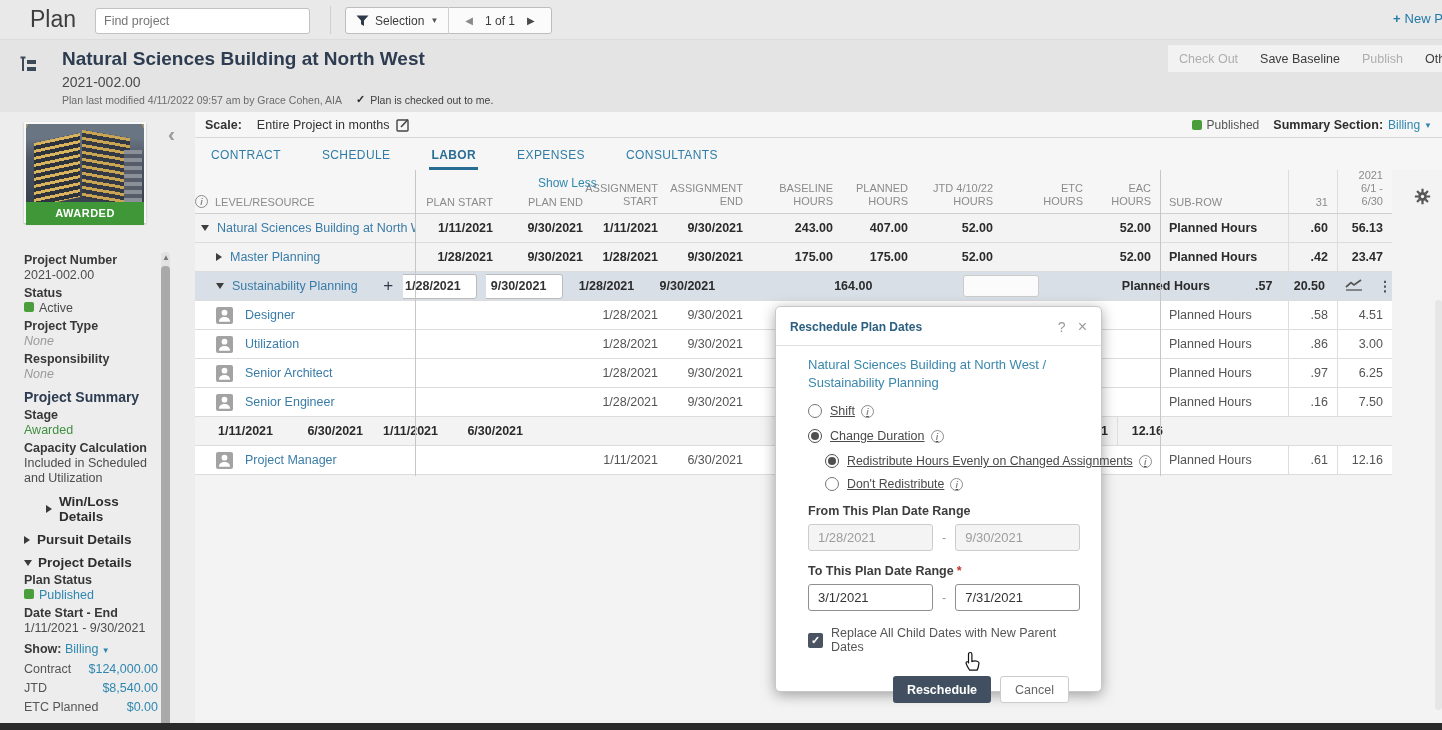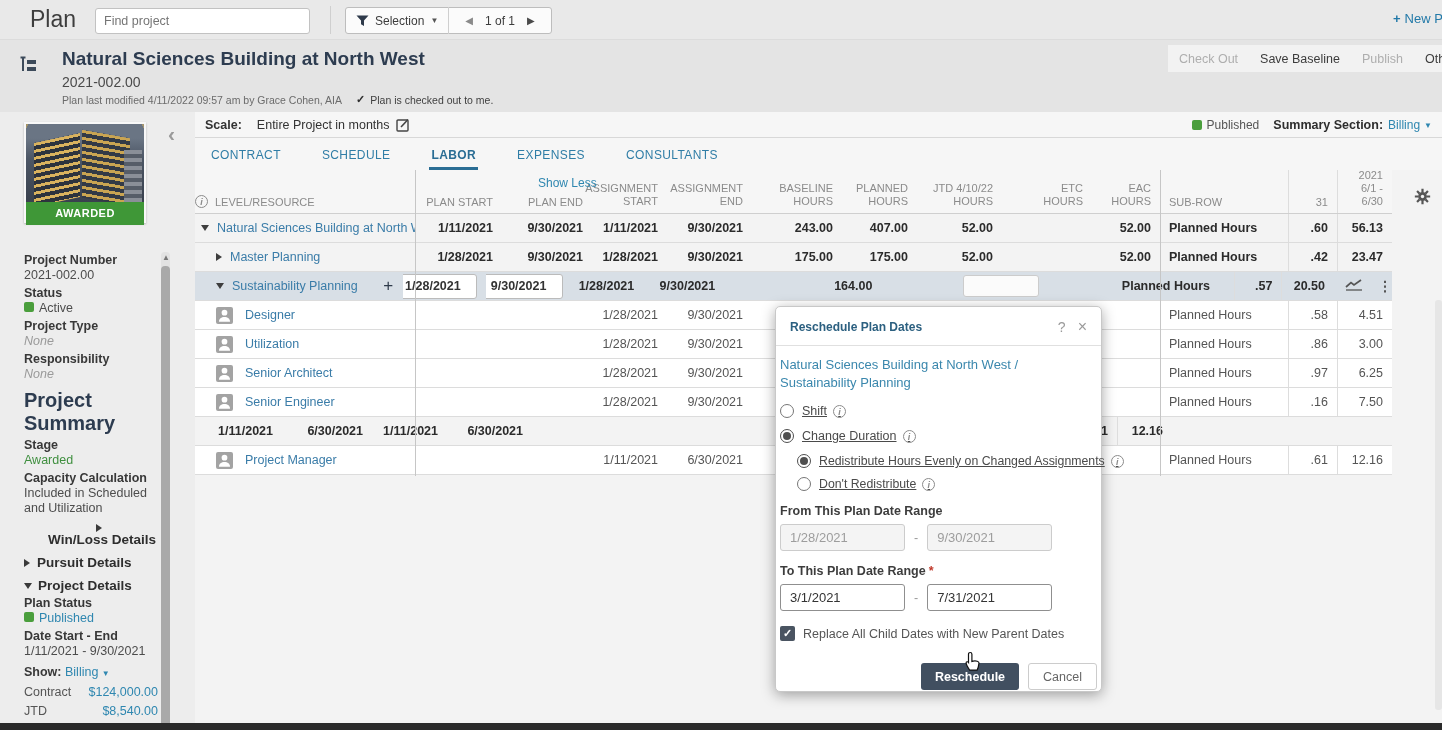--- a/index.html
+++ b/index.html
@@ -38,21 +38,21 @@
     linear-gradient(180deg,#6a7584 0 18%,#4c5665 45%,#39414e 100%);position:relative;overflow:hidden;}
   #photo .b1{position:absolute;left:8px;top:14px;width:46px;height:64px;background:repeating-linear-gradient(180deg,#d9b25e 0 3px,#2d333d 3px 7px);transform:skewY(-12deg);}
   #photo .b2{position:absolute;left:56px;top:10px;width:48px;height:68px;background:repeating-linear-gradient(180deg,#c9a452 0 3px,#333a46 3px 7px);transform:skewY(10deg);}
   #photo .b3{position:absolute;right:2px;top:26px;width:18px;height:52px;background:repeating-linear-gradient(180deg,#8a8f98 0 4px,#565d68 4px 8px);}
   #awardBanner{width:100%;height:23px;background:#3f9737;color:#fff;font-size:11px;font-weight:700;text-align:center;line-height:23px;letter-spacing:.5px;}
   #chevCollapse{left:168px;top:10px;font-size:21px;color:#9a9a9a;font-weight:700;}
   #fields{left:24px;top:138px;width:134px;font-size:12.5px;color:#555;}
   .flabel{font-weight:700;color:#383838;line-height:15px;margin-top:3px;}
   .fval{line-height:15px;margin-bottom:2px;color:#4c4c4c;}
   .fnone{font-style:italic;color:#9a9a9a;}
-  .sechead{font-size:20px;font-weight:700;color:#2d3c50;margin:7px 0 2px;}
+  .sechead{font-size:14px;font-weight:700;color:#2d3c50;margin:7px 0 2px;}
   .secrow{font-size:13.5px;font-weight:700;color:#2e2e2e;margin:8px 0 2px;display:flex;align-items:center;}
   .gsq{width:10px;height:10px;background:#4a9e3c;border-radius:2px;display:inline-block;margin-right:5px;}
   .green{color:#3f8f3f;} .bluelink{color:#2f87b0;}
   .tri-r{width:0;height:0;border-top:4.5px solid transparent;border-bottom:4.5px solid transparent;border-left:6px solid #3a3a3a;margin-right:7px;}
   .tri-d{width:0;height:0;border-left:4.5px solid transparent;border-right:4.5px solid transparent;border-top:6px solid #3a3a3a;margin-right:6px;}
   .metric{display:flex;justify-content:space-between;line-height:19px;}
   .metric .ml{color:#555;} .metric .mv{color:#2f87b0;}
   #sbscroll{left:161px;top:140px;width:9px;height:568px;background:#e2e2e2;border-radius:4px;}
   #sbthumb{left:0;top:14px;width:9px;height:540px;background:#a9a9a9;border-radius:4px;position:absolute;}
   #sbup{position:absolute;left:1px;top:1px;font-size:8px;color:#777;}
@@ -103,21 +103,21 @@
   .c-clip{border-left:1px solid #ddd;} .c-period{border-left:1px solid #ddd;}
   .rowicons{display:flex;align-items:center;margin-left:10px;gap:14px;}
   .charticon svg{width:20px;height:15px;}
   .dots{font-size:14px;color:#555;letter-spacing:0;font-weight:700;}
   .paneDiv{background:#c6c6c6;width:1px;}
   
   #modal{left:775px;top:306px;width:327px;height:386px;background:#fff;border:1px solid #c8c8c8;border-radius:5px;box-shadow:0 3px 14px rgba(0,0,0,.35);z-index:10;font-size:12.5px;color:#4a4a4a;}
   #mhead{display:flex;align-items:center;padding:11px 14px 9px;border-bottom:1px solid #e0e0e0;}
   #mtitle{font-size:12px;font-weight:700;color:#2c6080;flex:1;}
   .mico{color:#9a9a9a;font-size:14px;margin-left:12px;}
-  #mbody{padding:10px 4px 0;}
+  #mbody{padding:10px 32px 0;}
   #mcrumb{color:#3a87ad;line-height:18px;margin-bottom:12px;font-size:13px;}
   .optrow{display:flex;align-items:center;margin-bottom:11px;white-space:nowrap;text-decoration:underline;}
   .optrow.indent{margin-left:17px;margin-bottom:9px;font-size:12.3px;}
   .radio{flex:none;width:14px;height:14px;border:1.5px solid #767676;border-radius:50%;background:#fff;margin-right:8px;position:relative;}
   .radio.sel2{border-color:#4f4f4f;}
   .radio.sel2::after{content:"";position:absolute;inset:2px;background:#4f4f4f;border-radius:50%;}
   .optrow .info-ic{margin:0 0 0 6px;flex:none;}
   .grplabel{font-weight:700;color:#3d3d3d;margin:13px 0 6px;font-size:12.5px;}
   .red{color:#c0392b;margin-left:3px;}
   .dateline{display:flex;align-items:center;}
@@ -203,21 +203,21 @@
     <div class="fval"><span class="gsq"></span><span>Active</span></div>
     <div class="flabel">Project Type</div>
     <div class="fval fnone">None</div>
     <div class="flabel">Responsibility</div>
     <div class="fval fnone">None</div>
     <div class="sechead">Project Summary</div>
     <div class="flabel">Stage</div>
     <div class="fval green">Awarded</div>
     <div class="flabel">Capacity Calculation</div>
     <div class="fval">Included in Scheduled and Utilization</div>
-    <div class="secrow" style="margin-left:22px;flex-direction:column;">
+    <div class="secrow" style="margin-left:22px;">
         <span class="tri-r"></span>
         <span>Win/Loss Details</span>
       </div>
     <div class="secrow">
         <span class="tri-r"></span>
         <span>Pursuit Details</span>
       </div>
     <div class="secrow">
         <span class="tri-d"></span>
         <span>Project Details</span>

